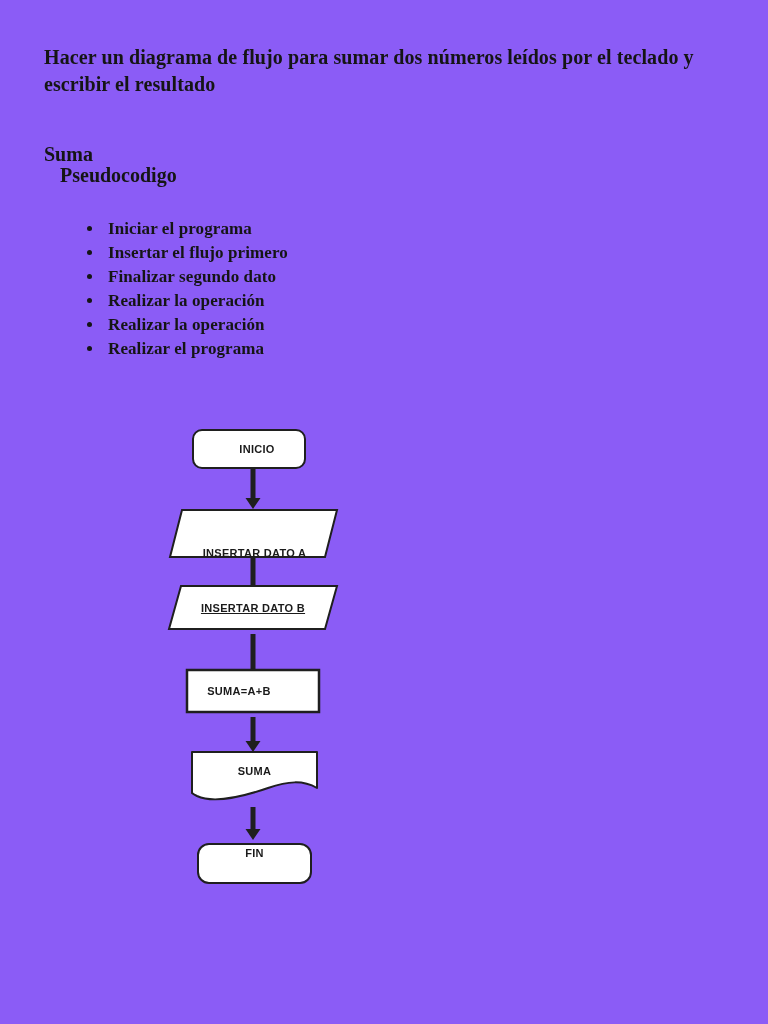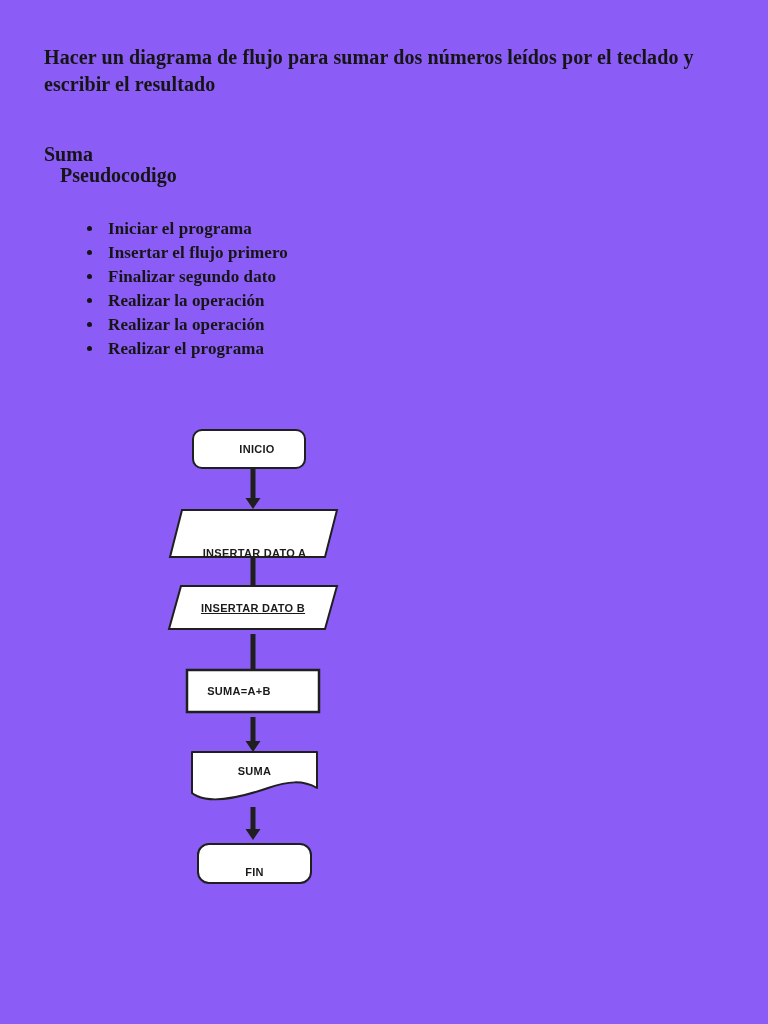--- a/index.html
+++ b/index.html
@@ -64,21 +64,21 @@
     font-size: 11px;
     letter-spacing: 0.3px;
     color: #1a1a1a;
     white-space: nowrap;
   }
   .lbl-inicio { left: 201px; top: 10px;  width: 112px; height: 38px; }
   .lbl-a      { left: 178px; top: 90px;  width: 153px; height: 46px; margin-top: 20px; }
   .lbl-b      { left: 177px; top: 166px; width: 152px; height: 43px; text-decoration: underline; }
   .lbl-proc   { left: 173px; top: 250px; width: 132px; height: 42px; }
   .lbl-doc    { left: 192px; top: 332px; width: 125px; height: 38px; }
-  .lbl-fin    { left: 198px; top: 432px; width: 113px; height: 39px; }
+  .lbl-fin    { left: 198px; top: 413px; width: 113px; height: 39px; }
 </style>
 </head>
 <body>
 
 <div class="page">
 
   <h1 class="doc-title">Hacer un diagrama de flujo para sumar dos números leídos por el teclado y escribir el resultado</h1>
 
   <h2 class="heading heading-suma">Suma</h2>
   <h2 class="heading heading-pseudo">Pseudocodigo</h2>

